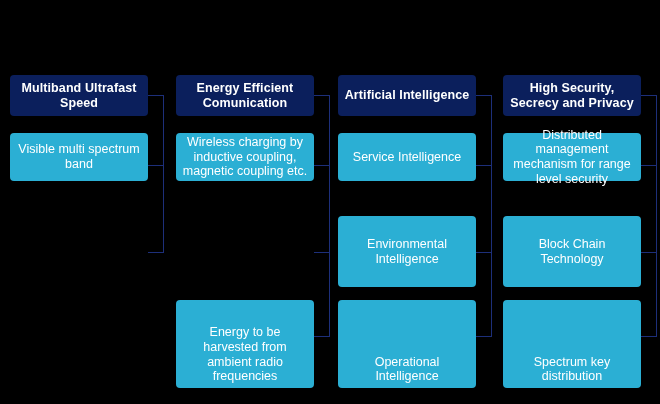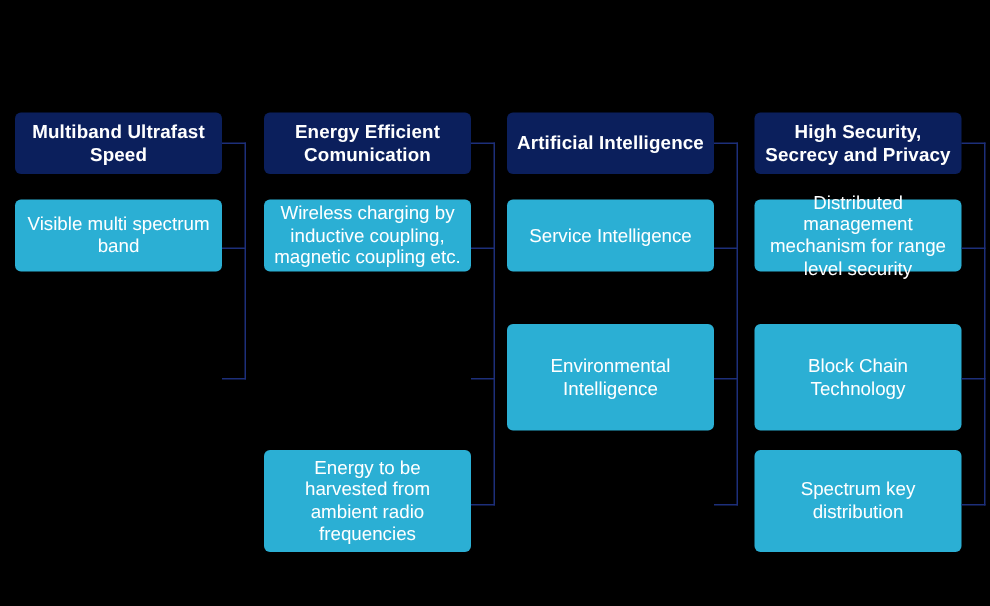--- a/index.html
+++ b/index.html
@@ -44,21 +44,21 @@
     font-weight: bold;
     letter-spacing: 0.1px;
   }
   .node-child {
     background: #2bafd4;
     font-size: 12.5px;
     font-weight: normal;
   }
   .row1 { top: 133px;  height: 48px; }
   .row2 { top: 216px;  height: 71px; }
-  .row3 { top: 300px;  height: 68px; }
+  .row3 { top: 300px;  height: 88px; align-items: flex-end; }
 
   .node-label {
     display: block;
     width: 100%;
   }
 
   
   .connector {
     position: absolute;
     pointer-events: none;
@@ -116,20 +116,23 @@
   <div class="column" style="left:338px;">
     <div class="node node-header">
       <span class="node-label">Artificial Intelligence</span>
     </div>
     <div class="node node-child row1">
       <span class="node-label">Service Intelligence</span>
     </div>
     <div class="node node-child row2">
       <span class="node-label">Environmental Intelligence</span>
     </div>
+    <div class="node node-child row3">
+      <span class="node-label">Operational Intelligence</span>
+    </div>
     <div class="connector">
       <div class="conn-spine" style="left:153px; top:95px; height:242px;"></div>
       <div class="conn-stub" style="left:138px; top:95px;  width:16px;"></div>
       <div class="conn-stub" style="left:138px; top:165px; width:16px;"></div>
       <div class="conn-stub" style="left:138px; top:252px; width:16px;"></div>
       <div class="conn-stub" style="left:138px; top:336px; width:16px;"></div>
     </div>
   </div>
 
   <div class="column" style="left:503px;">

